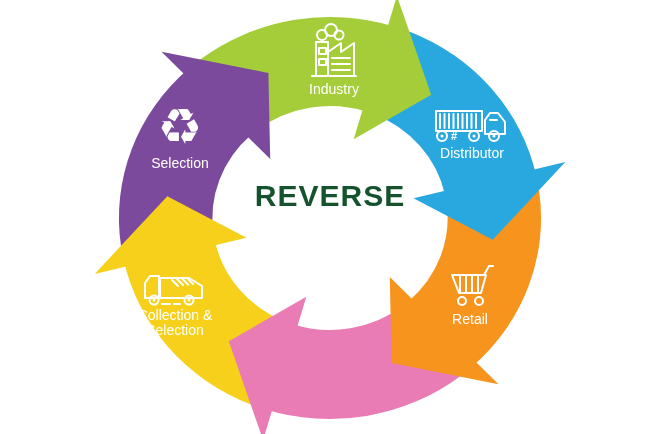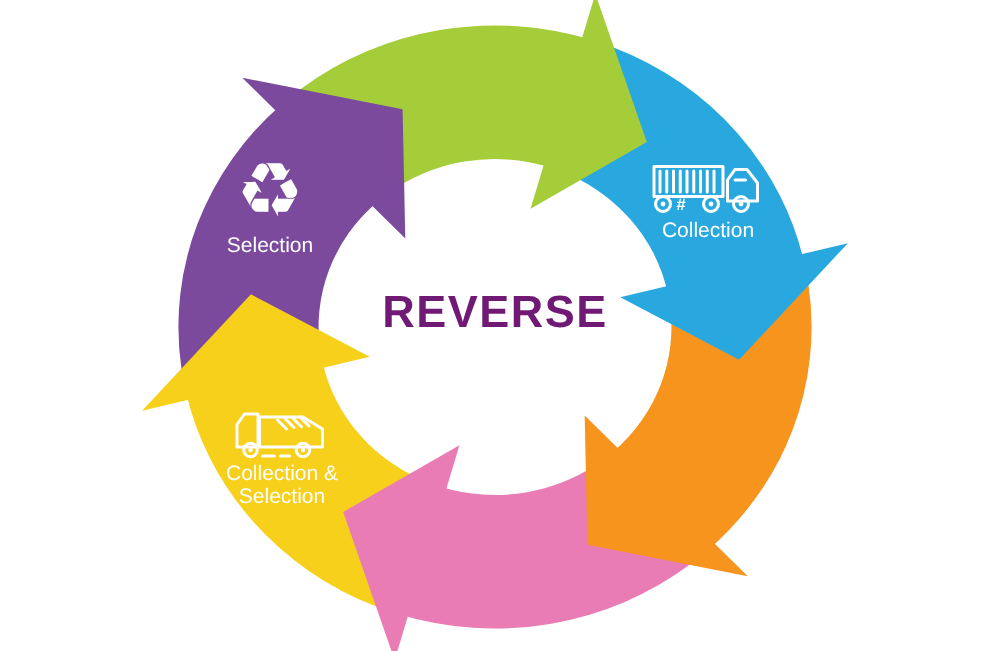--- a/index.html
+++ b/index.html
@@ -2,23 +2,23 @@
 <html><head>
 <meta charset="utf-8">
 <style>
   html,body{margin:0;padding:0;background:#fff;}
   .stage{
     position:relative;width:658px;height:434px;overflow:hidden;background:#fff;
     font-family:"Liberation Sans",sans-serif;
   }
   #ring{position:absolute;left:0;top:0;}
   .title{
-    position:absolute;left:330px;top:193px;transform:translateX(-50%);
+    position:absolute;left:330px;top:180px;transform:translateX(-50%);
     text-align:center;font-weight:bold;font-size:30px;line-height:31px;
-    letter-spacing:1px;color:#701a75;white-space:nowrap;
+    letter-spacing:1px;color:#14532d;white-space:nowrap;
   }
   .node{
     position:absolute;transform:translateX(-50%);
     display:flex;flex-direction:column;align-items:center;
     color:#fff;text-align:center;
   }
   .node .lbl{
     margin-top:2px;font-size:14px;line-height:15px;max-width:98px;color:#fff;
   }
   .node svg{display:block;}
@@ -46,41 +46,65 @@
       <path d="M 498.5 384.2 L 391.6 363.1 L 389.8 277.0 Z" fill="#f7941e"></path>
       <path d="M 263.1 440.1 L 228.8 341.3 L 306.3 296.8 Z" fill="#e97bb5"></path>
       <path d="M 94.7 273.9 L 167.3 196.2 L 246.5 237.8 Z" fill="#f6d01b"></path>
       <path d="M 161.5 51.8 L 268.4 72.9 L 270.2 159.0 Z" fill="#7c4a9d"></path>
     </svg>
 
   <div class="title">
     <div>REVERSE</div>
   </div>
 
+  <div class="node" style="left:334px;top:22px">
+    <svg class="ic" width="52" height="58" viewBox="0 0 52 58">
+      <circle cx="14" cy="13" r="5"></circle>
+        <circle cx="23" cy="8" r="6"></circle>
+        <circle cx="31" cy="13" r="4.5"></circle>
+      <path d="M8 54 V20 H20 V54"></path>
+      <rect x="11" y="26" width="7" height="6"></rect>
+        <rect x="11" y="37" width="7" height="6"></rect>
+      <path d="M20 54 V30 L33 21 V30 L46 21 V54"></path>
+      <path d="M24 36 H42 M24 42 H42 M24 48 H42"></path>
+      <path d="M4 54 H48"></path>
+    </svg>
+    <div class="lbl">Industry</div>
+  </div>
 
   <div class="node" style="left:472px;top:108px">
     <svg class="ic" width="76" height="36" viewBox="0 0 76 36">
       <rect x="2" y="3" width="46" height="20"></rect>
       <path d="M6 6 V20 M10.5 6 V20 M15 6 V20 M19.5 6 V20 M24 6 V20 M28.5 6 V20 M33 6 V20 M37.5 6 V20 M42 6 V20"></path>
       <path d="M51 26 V12 L56 5 H64 L71 14 V26 H51"></path>
       <path d="M56 12 H63"></path>
       <circle cx="8" cy="28" r="5"></circle>
         <circle class="dot" cx="8" cy="28" r="1.6"></circle>
       <circle cx="40" cy="28" r="5"></circle>
         <circle class="dot" cx="40" cy="28" r="1.6"></circle>
       <circle cx="60" cy="28" r="5"></circle>
         <circle class="dot" cx="60" cy="28" r="1.6"></circle>
       <text x="20" y="32" font-size="11" text-anchor="middle">#</text>
     </svg>
-    <div class="lbl">Collection</div>
+    <div class="lbl">Distributor</div>
+  </div>
+
+  <div class="node" style="left:470px;top:262px">
+    <svg class="ic" width="48" height="48" viewBox="0 0 48 48">
+      <path d="M38 13 L43 4 H47"></path>
+      <path d="M6 13 H40 L35 31 H13 Z"></path>
+      <path d="M14 13 V31 M20 13 V31 M26 13 V31 M32 13 V31"></path>
+      <circle cx="16" cy="39" r="4"></circle>
+        <circle cx="33" cy="39" r="4"></circle>
+    </svg>
+    <div class="lbl">Retail</div>
   </div>
 
 
-
-  <div class="node" style="left:188px;top:266px">
+  <div class="node" style="left:175px;top:266px">
     <svg class="ic" width="66" height="40" viewBox="0 0 66 40">
       <path d="M3 32 V17 L8 10 H17 V32 H3"></path>
       <path d="M18 32 V12 H47 L60 20 V32 H18"></path>
       <path d="M30 14 L36 20 M35 13 L41 19 M40 12.5 L46 18.5 M45 12 L51 18"></path>
       <circle cx="12" cy="34" r="4.5"></circle>
         <circle class="dot" cx="12" cy="34" r="1.5"></circle>
       <circle cx="47" cy="34" r="4.5"></circle>
         <circle class="dot" cx="47" cy="34" r="1.5"></circle>
       <path d="M20 38 H28 M32 38 H38"></path>
     </svg>

